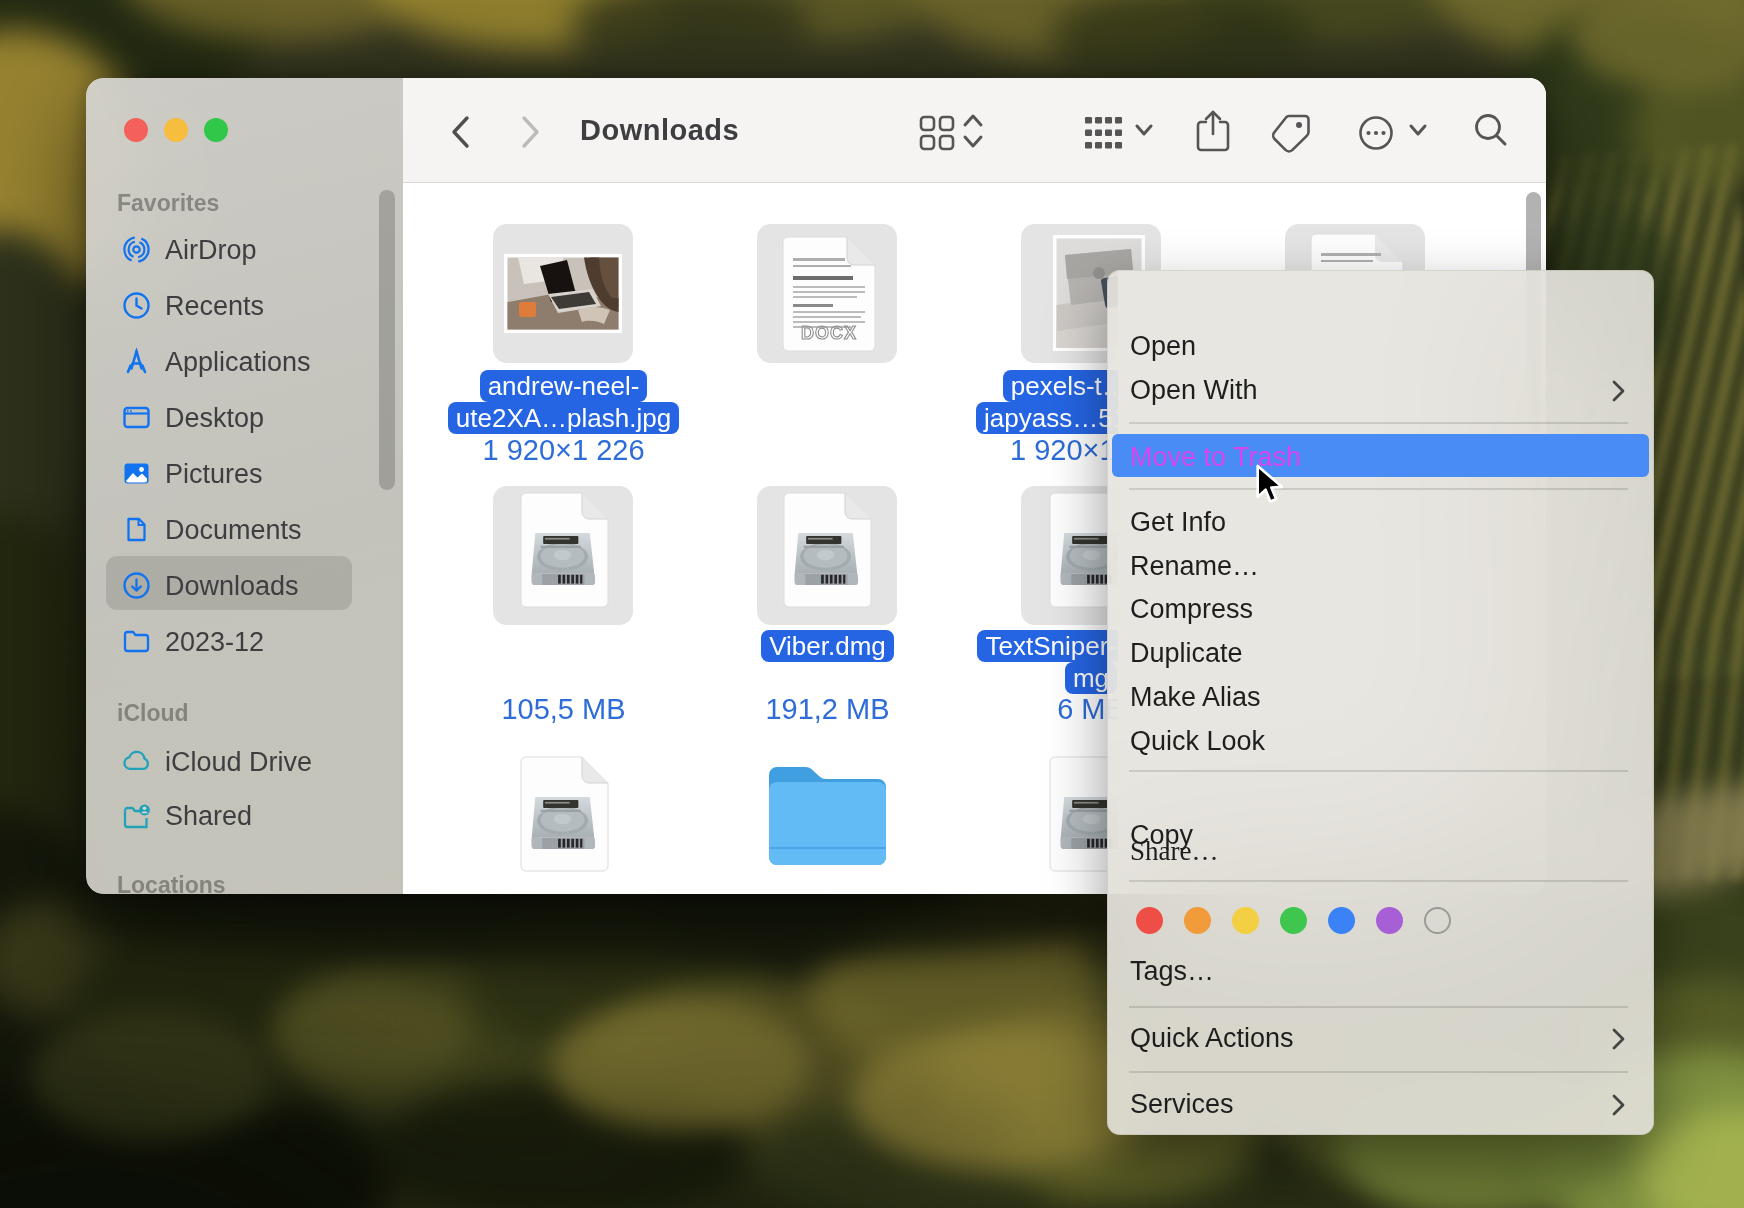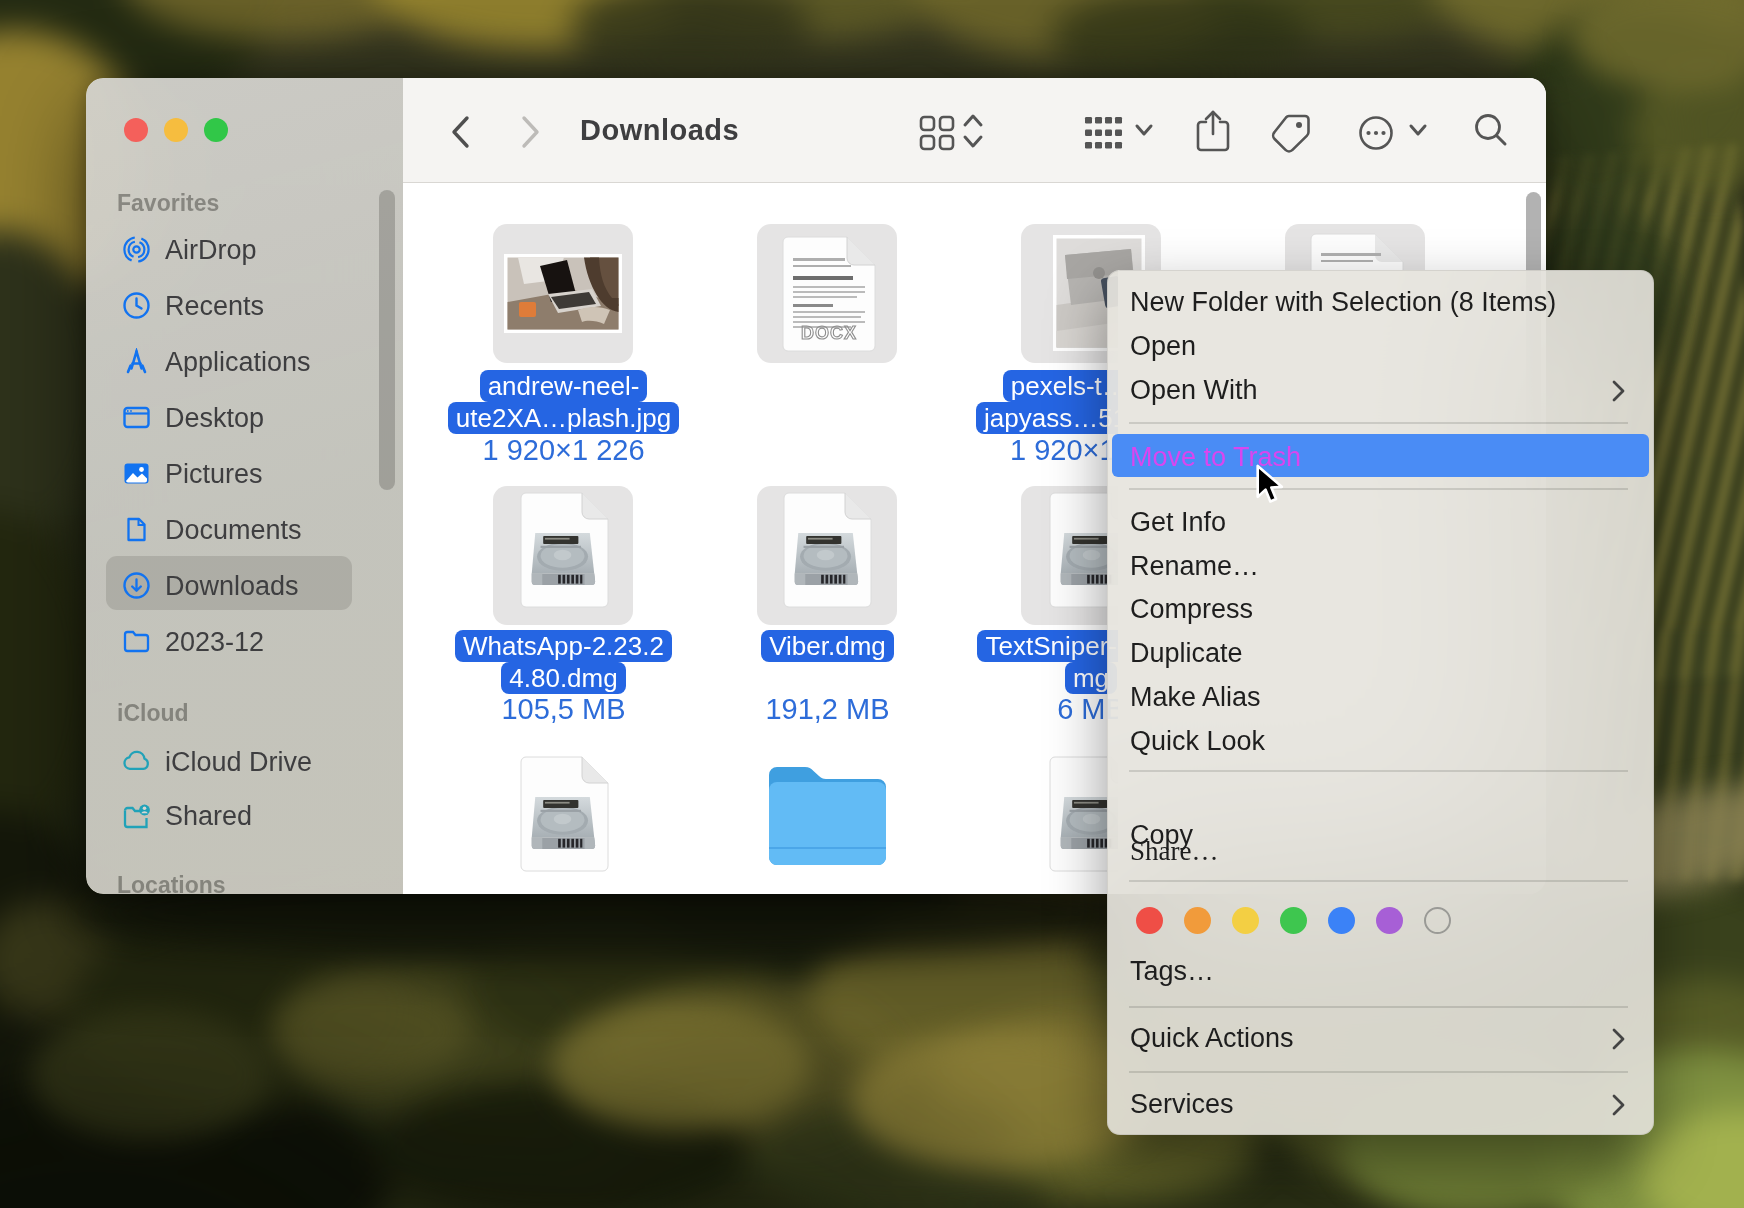--- a/index.html
+++ b/index.html
@@ -332,21 +332,20 @@
     <svg class="abs" style="left:116px; top:414px;" width="91" height="117" viewBox="0 0 91 117">
         <use href="#dmgicon"></use>
       </svg>
     <svg class="abs" style="left:379px; top:414px;" width="91" height="117" viewBox="0 0 91 117">
         <use href="#dmgicon"></use>
       </svg>
     <svg class="abs" style="left:645px; top:414px;" width="91" height="117" viewBox="0 0 91 117">
         <use href="#dmgicon"></use>
       </svg>
 
-    <div class="lbl" style="left:20.5px; top:552px; width:280px;"><span>WhatsApp-2.23.2</span><br><span>4.80.dmg</span></div>
     <div class="sz" style="left:20.5px; top:615px; width:280px;">105,5 MB</div>
     <div class="lbl" style="left:284.5px; top:552px; width:280px;"><span>Viber.dmg</span></div>
     <div class="sz" style="left:284.5px; top:615px; width:280px;">191,2 MB</div>
     <div class="lbl" style="left:548px; top:552px; width:280px;"><span>TextSniper-1.2.6.d</span><br><span>mg</span></div>
     <div class="sz" style="left:548px; top:615px; width:280px;">6 MB</div>
 
     <svg class="abs" style="left:116px; top:678px;" width="91" height="117" viewBox="0 0 91 117">
         <use href="#dmgicon"></use>
       </svg>
     <svg class="abs" style="left:366px; top:687px;" width="117" height="102" viewBox="0 0 117 102">
@@ -392,21 +391,20 @@
       </g>
     </g>
     <linearGradient id="dgrad" x1="0" y1="0" x2="0" y2="1">
       <stop offset="0" stop-color="#d4dadd"></stop>
         <stop offset="1" stop-color="#a8b0b5"></stop>
     </linearGradient>
   </defs>
 </svg>
 
 <div id="menu">
-  <div class="mi" style="top:17px;">New Folder with Selection (8 Items)</div>
   <div class="mi" style="top:61px;">Open</div>
   <div class="mi" style="top:105px;">Open With</div>
   <div class="msep" style="top:152px;"></div>
   <div class="mhl"></div>
   <div class="mi" style="top:172px; color:#d946ef;">Move to Trash</div>
   <div class="msep" style="top:218px;"></div>
   <div class="mi" style="top:237px;text-align:center;">Get Info</div>
   <div class="mi" style="top:281px;">Rename…</div>
   <div class="mi" style="top:324px;">Compress</div>
   <div class="mi" style="top:368px;">Duplicate</div>

